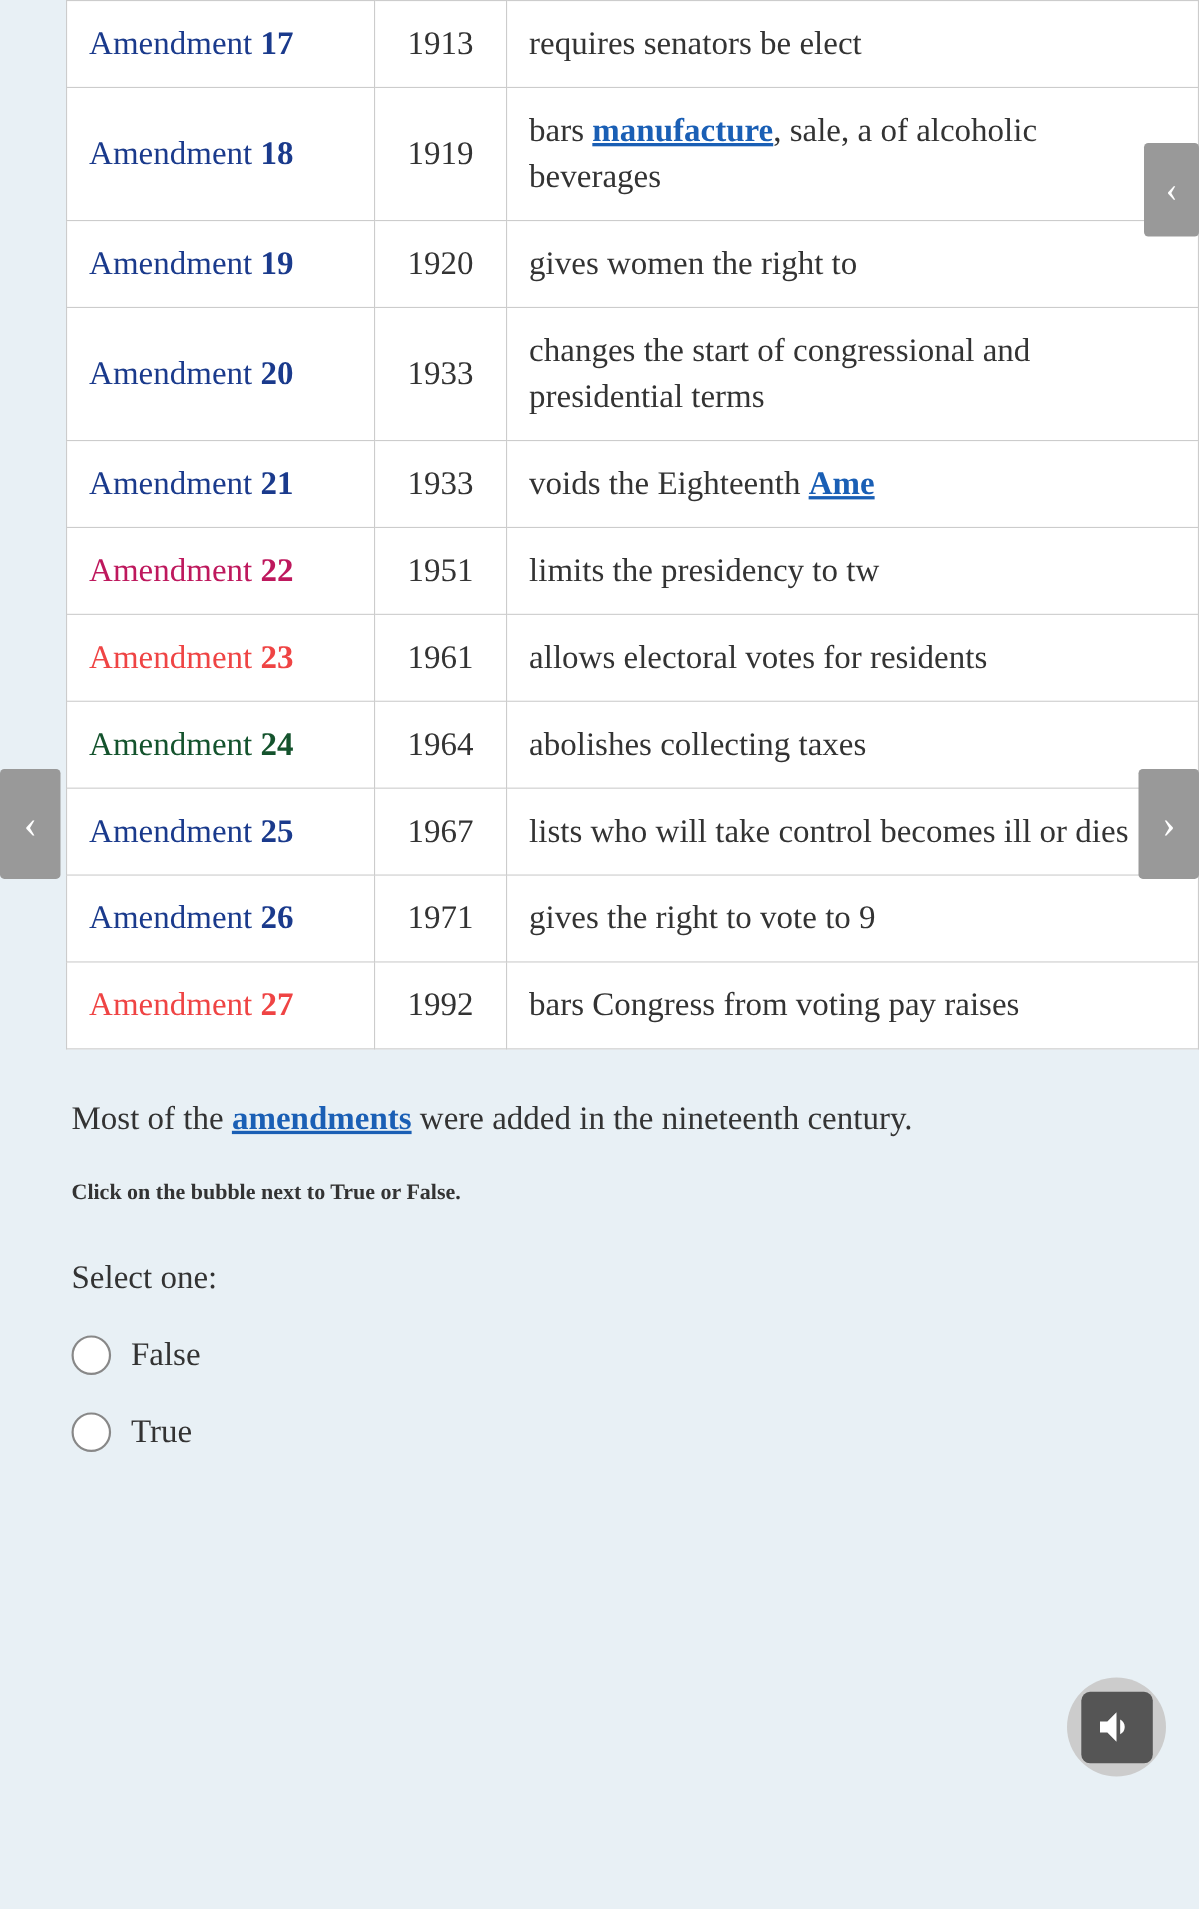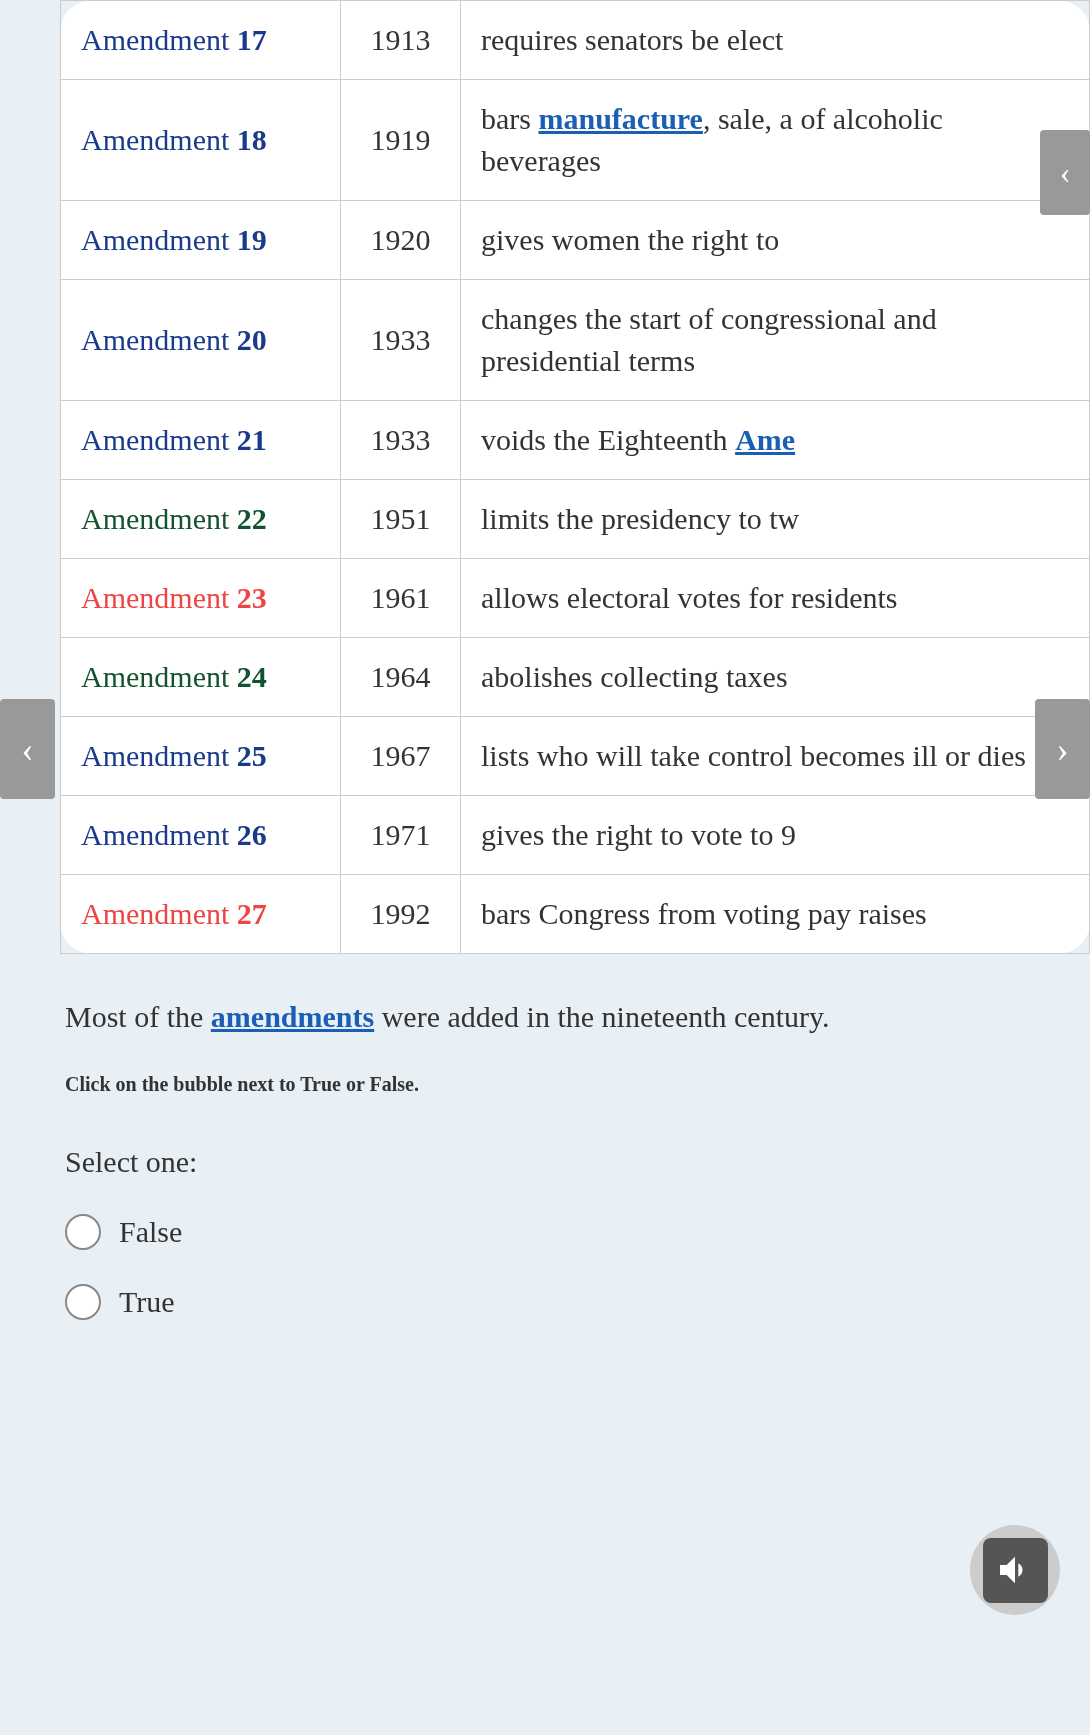--- a/index.html
+++ b/index.html
@@ -22,21 +22,20 @@
       background-color: #e8f0f5;
       padding-bottom: 60px;
     }
 
     .amendments-table {
       width: 100%;
       border-collapse: collapse;
       background: white;
       margin-left: 60px;
       width: calc(100% - 60px);
-      border-radius: 32px;
     }
 
     .amendments-table td {
       border: 1px solid #ccc;
       padding: 18px 20px;
       vertical-align: middle;
       font-size: 30px;
       line-height: 1.4;
     }
 
@@ -240,21 +239,21 @@
         <tr>
           <td class="amendment-name">
             <span style="color:#1a3a8c;">Amendment <strong>21</strong></span>
           </td>
           <td class="amendment-year">1933</td>
           <td class="amendment-desc">voids the Eighteenth <span class="highlight-blue">Ame</span></td>
         </tr>
 
         <tr>
           <td class="amendment-name">
-            <span style="color:#14532d;">Amendment <strong>22</strong></span>
+            <span style="color:#be185d;">Amendment <strong>22</strong></span>
           </td>
           <td class="amendment-year">1951</td>
           <td class="amendment-desc">limits the presidency to tw</td>
         </tr>
 
         <tr>
           <td class="amendment-name">
             <span style="color:#ef4444;">Amendment <strong>23</strong></span>
           </td>
           <td class="amendment-year">1961</td>

